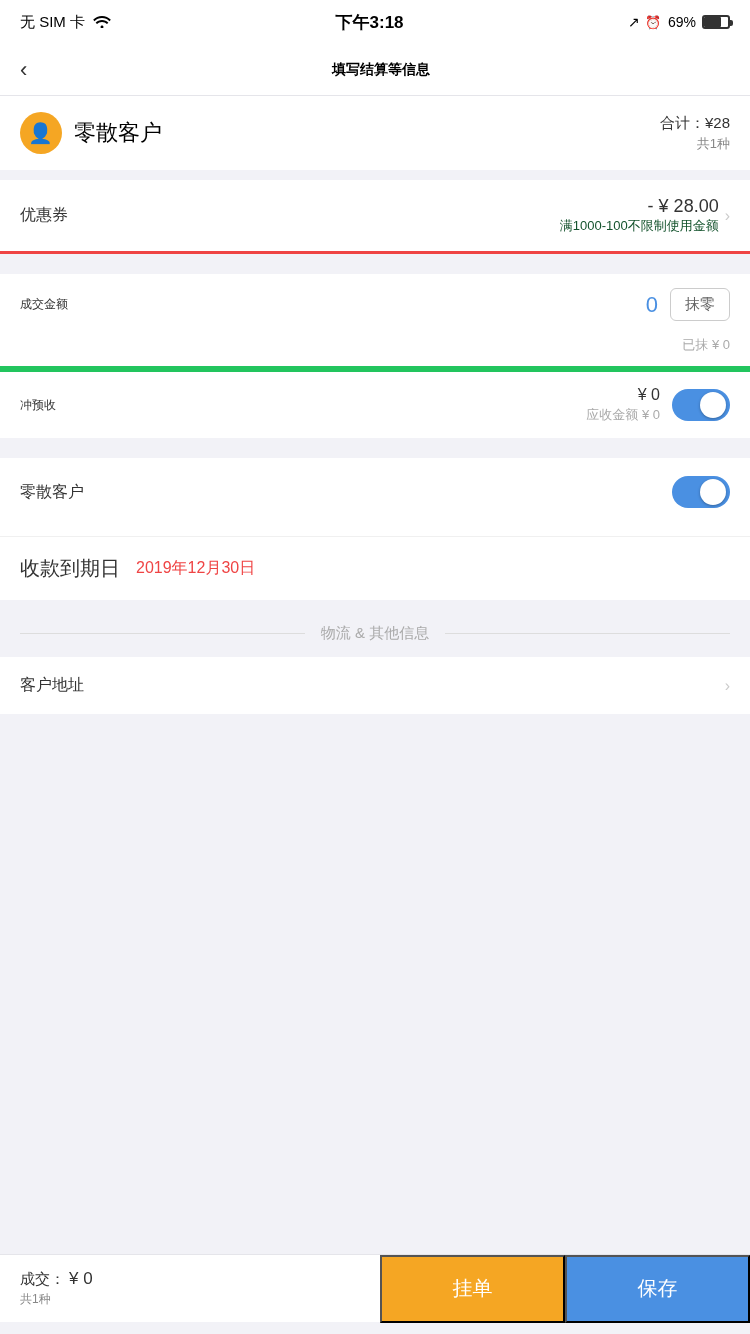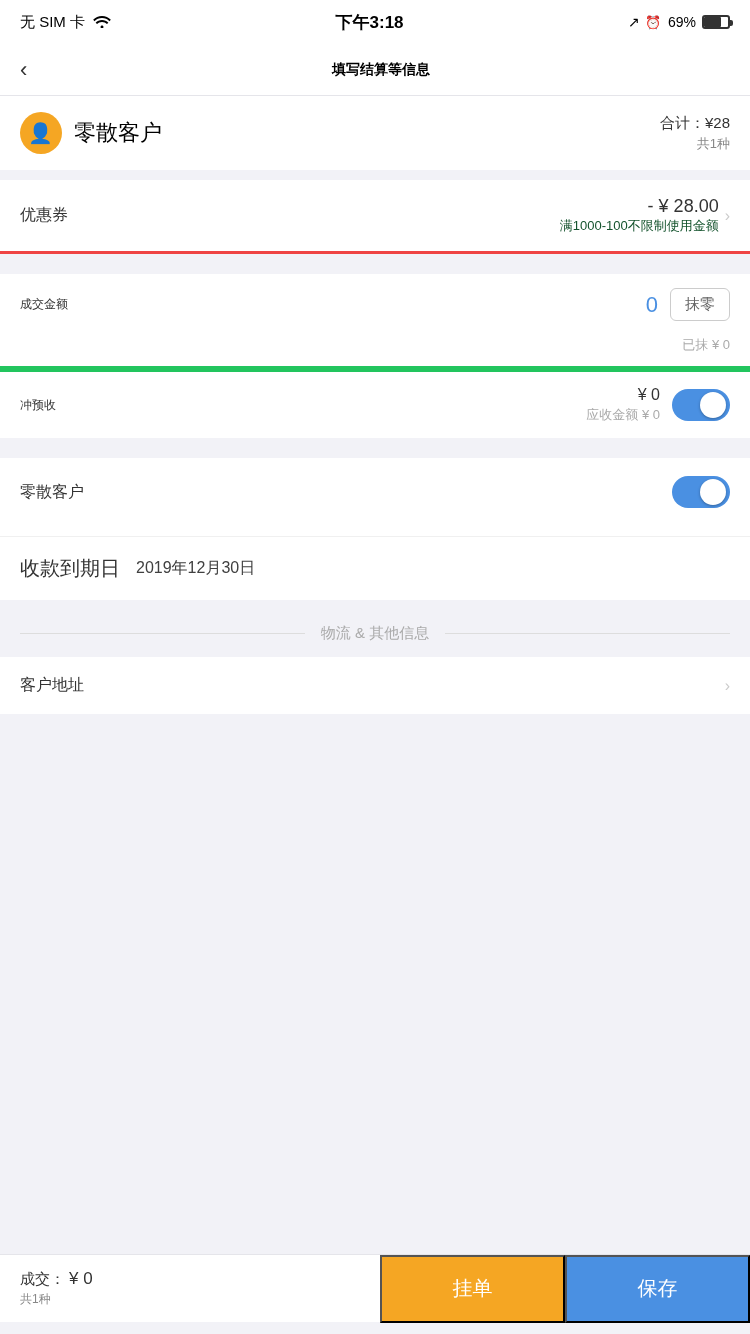--- a/index.html
+++ b/index.html
@@ -168,21 +168,21 @@
     
     .due-date-row {
       background: #fff;
       padding: 18px 20px;
       display: flex;
       align-items: center;
       gap: 16px;
       border-top: 1px solid #f0f0f0;
     }
     .due-label { font-size: 20px; color: #333; }
-    .due-value { font-size: 16px; color: #404040; }
+    .due-value { font-size: 16px; color: #ef4444; }
 
     
     .separator-section {
       background: #f2f2f7;
       height: 10px;
     }
 
     
     .logistics-section {
       background: #f2f2f7;

